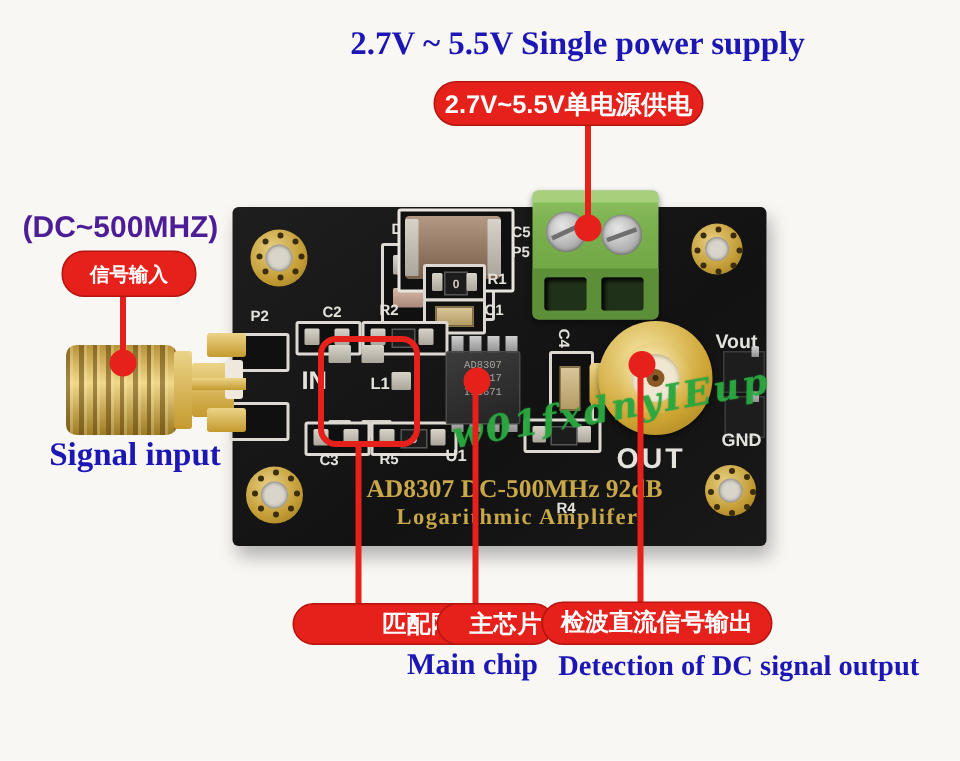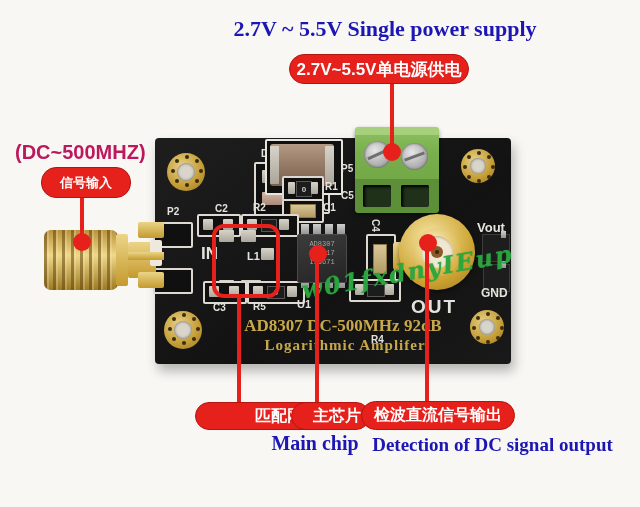--- a/index.html
+++ b/index.html
@@ -2,21 +2,21 @@
 <html><head>
 <meta charset="utf-8">
 <style>
   html,body{margin:0;padding:0;}
   body{font-family:"Liberation Sans",sans-serif;}
   #stage{position:relative;width:640px;height:507px;background:#f8f7f4;overflow:hidden;}
   .abs{position:absolute;}
 
   
   .blue-serif{color:#1c16b4;font-family:"Liberation Serif",serif;font-weight:bold;text-align:center;white-space:nowrap;}
-  .red-text{color:#be185d;font-weight:bold;text-align:center;white-space:nowrap;}
+  .red-text{color:#4c1d95;font-weight:bold;text-align:center;white-space:nowrap;}
   .pill{background:#e6201b;border:1px solid #b51510;border-radius:15px;color:#fff;font-weight:bold;
         display:flex;align-items:center;justify-content:center;white-space:nowrap;}
   .vline{background:#e6201b;width:4px;}
   .dot{background:#e6201b;border-radius:50%;width:18px;height:18px;}
   .match-outline{border:4px solid #e6201b;border-radius:12px;background:transparent;}
 
   
   .pcb{background:linear-gradient(145deg,#1e1e1e,#121212 60%,#191919);border-radius:4px;
        box-shadow:3px 7px 12px rgba(0,0,0,.28);}
   .silk{color:#e4e2dc;font-weight:bold;font-size:10px;white-space:nowrap;font-family:"Liberation Sans",sans-serif;}
@@ -64,21 +64,21 @@
       <div class="abs pad" style="left:5px;top:6px;width:18px;height:12px;"></div>
       <div class="abs res" style="left:5px;top:22px;width:18px;height:10px;"></div>
       <div class="abs pad" style="left:5px;top:34px;width:18px;height:12px;"></div>
     </div>
 
     <div class="abs cbox" style="left:110px;top:1px;width:74px;height:52px;border-color:#e8e5df;"></div>
     <div class="abs" style="left:115px;top:6px;width:64px;height:42px;background:linear-gradient(180deg,#b49a84,#8f7460 60%,#7a614e);border-radius:3px;">
       <div class="abs pad" style="left:0;top:2px;width:9px;height:38px;"></div>
       <div class="abs pad" style="left:55px;top:2px;width:9px;height:38px;"></div>
     </div>
-    <div class="abs silk" style="left:186px;top:12px;margin-top:40px;">C5</div>
+    <div class="abs silk" style="left:186px;top:12px;">C5</div>
     <div class="abs silk" style="left:186px;top:25px;">P5</div>
 
     <div class="abs cbox" style="left:127px;top:38px;width:38px;height:21px;">
       <div class="abs pad" style="left:4px;top:4px;width:7px;height:12px;"></div>
       <div class="abs res" style="left:12px;top:3px;width:14px;height:14px;">0</div>
       <div class="abs pad" style="left:27px;top:4px;width:7px;height:12px;"></div>
     </div>
     <div class="abs silk" style="left:170px;top:43px;">R1</div>
 
     <div class="abs cbox" style="left:127px;top:61px;width:38px;height:20px;">
@@ -202,20 +202,21 @@
   <div class="abs blue-serif" style="left:215px;top:16px;width:340px;font-size:22px;">2.7V ~ 5.5V Single power supply</div>
 
   <div class="abs vline" style="left:390px;top:82px;height:70px;"></div>
   <div class="abs dot" style="left:383px;top:143px;"></div>
   <div class="abs pill" style="left:289px;top:54px;width:178px;height:28px;font-size:17px;">2.7V~5.5V单电源供电</div>
 
   <div class="abs red-text" style="left:15px;top:141px;width:130px;font-size:20px;">(DC~500MHZ)</div>
   <div class="abs vline" style="left:80px;top:195px;height:48px;"></div>
   <div class="abs dot" style="left:73px;top:233px;"></div>
   <div class="abs pill" style="left:41px;top:167px;width:88px;height:29px;font-size:13px;">信号输入</div>
+  <div class="abs blue-serif" style="left:20px;top:290px;width:140px;font-size:22px;">Signal input</div>
 
   <div class="abs match-outline" style="left:212px;top:224px;width:60px;height:66px;"></div>
   <div class="abs vline" style="left:237px;top:294px;height:110px;"></div>
   <div class="abs vline" style="left:315px;top:254px;height:150px;"></div>
   <div class="abs dot" style="left:309px;top:245px;"></div>
   <div class="abs vline" style="left:425px;top:243px;height:160px;"></div>
   <div class="abs dot" style="left:419px;top:234px;"></div>
 
   <div class="abs pill" style="left:195px;top:402px;width:86px;height:26px;font-size:16px;padding-left:48px;">匹配网络</div>
   <div class="abs pill" style="left:291px;top:402px;width:64px;height:26px;font-size:16px;padding-left:13px;">主芯片</div>

